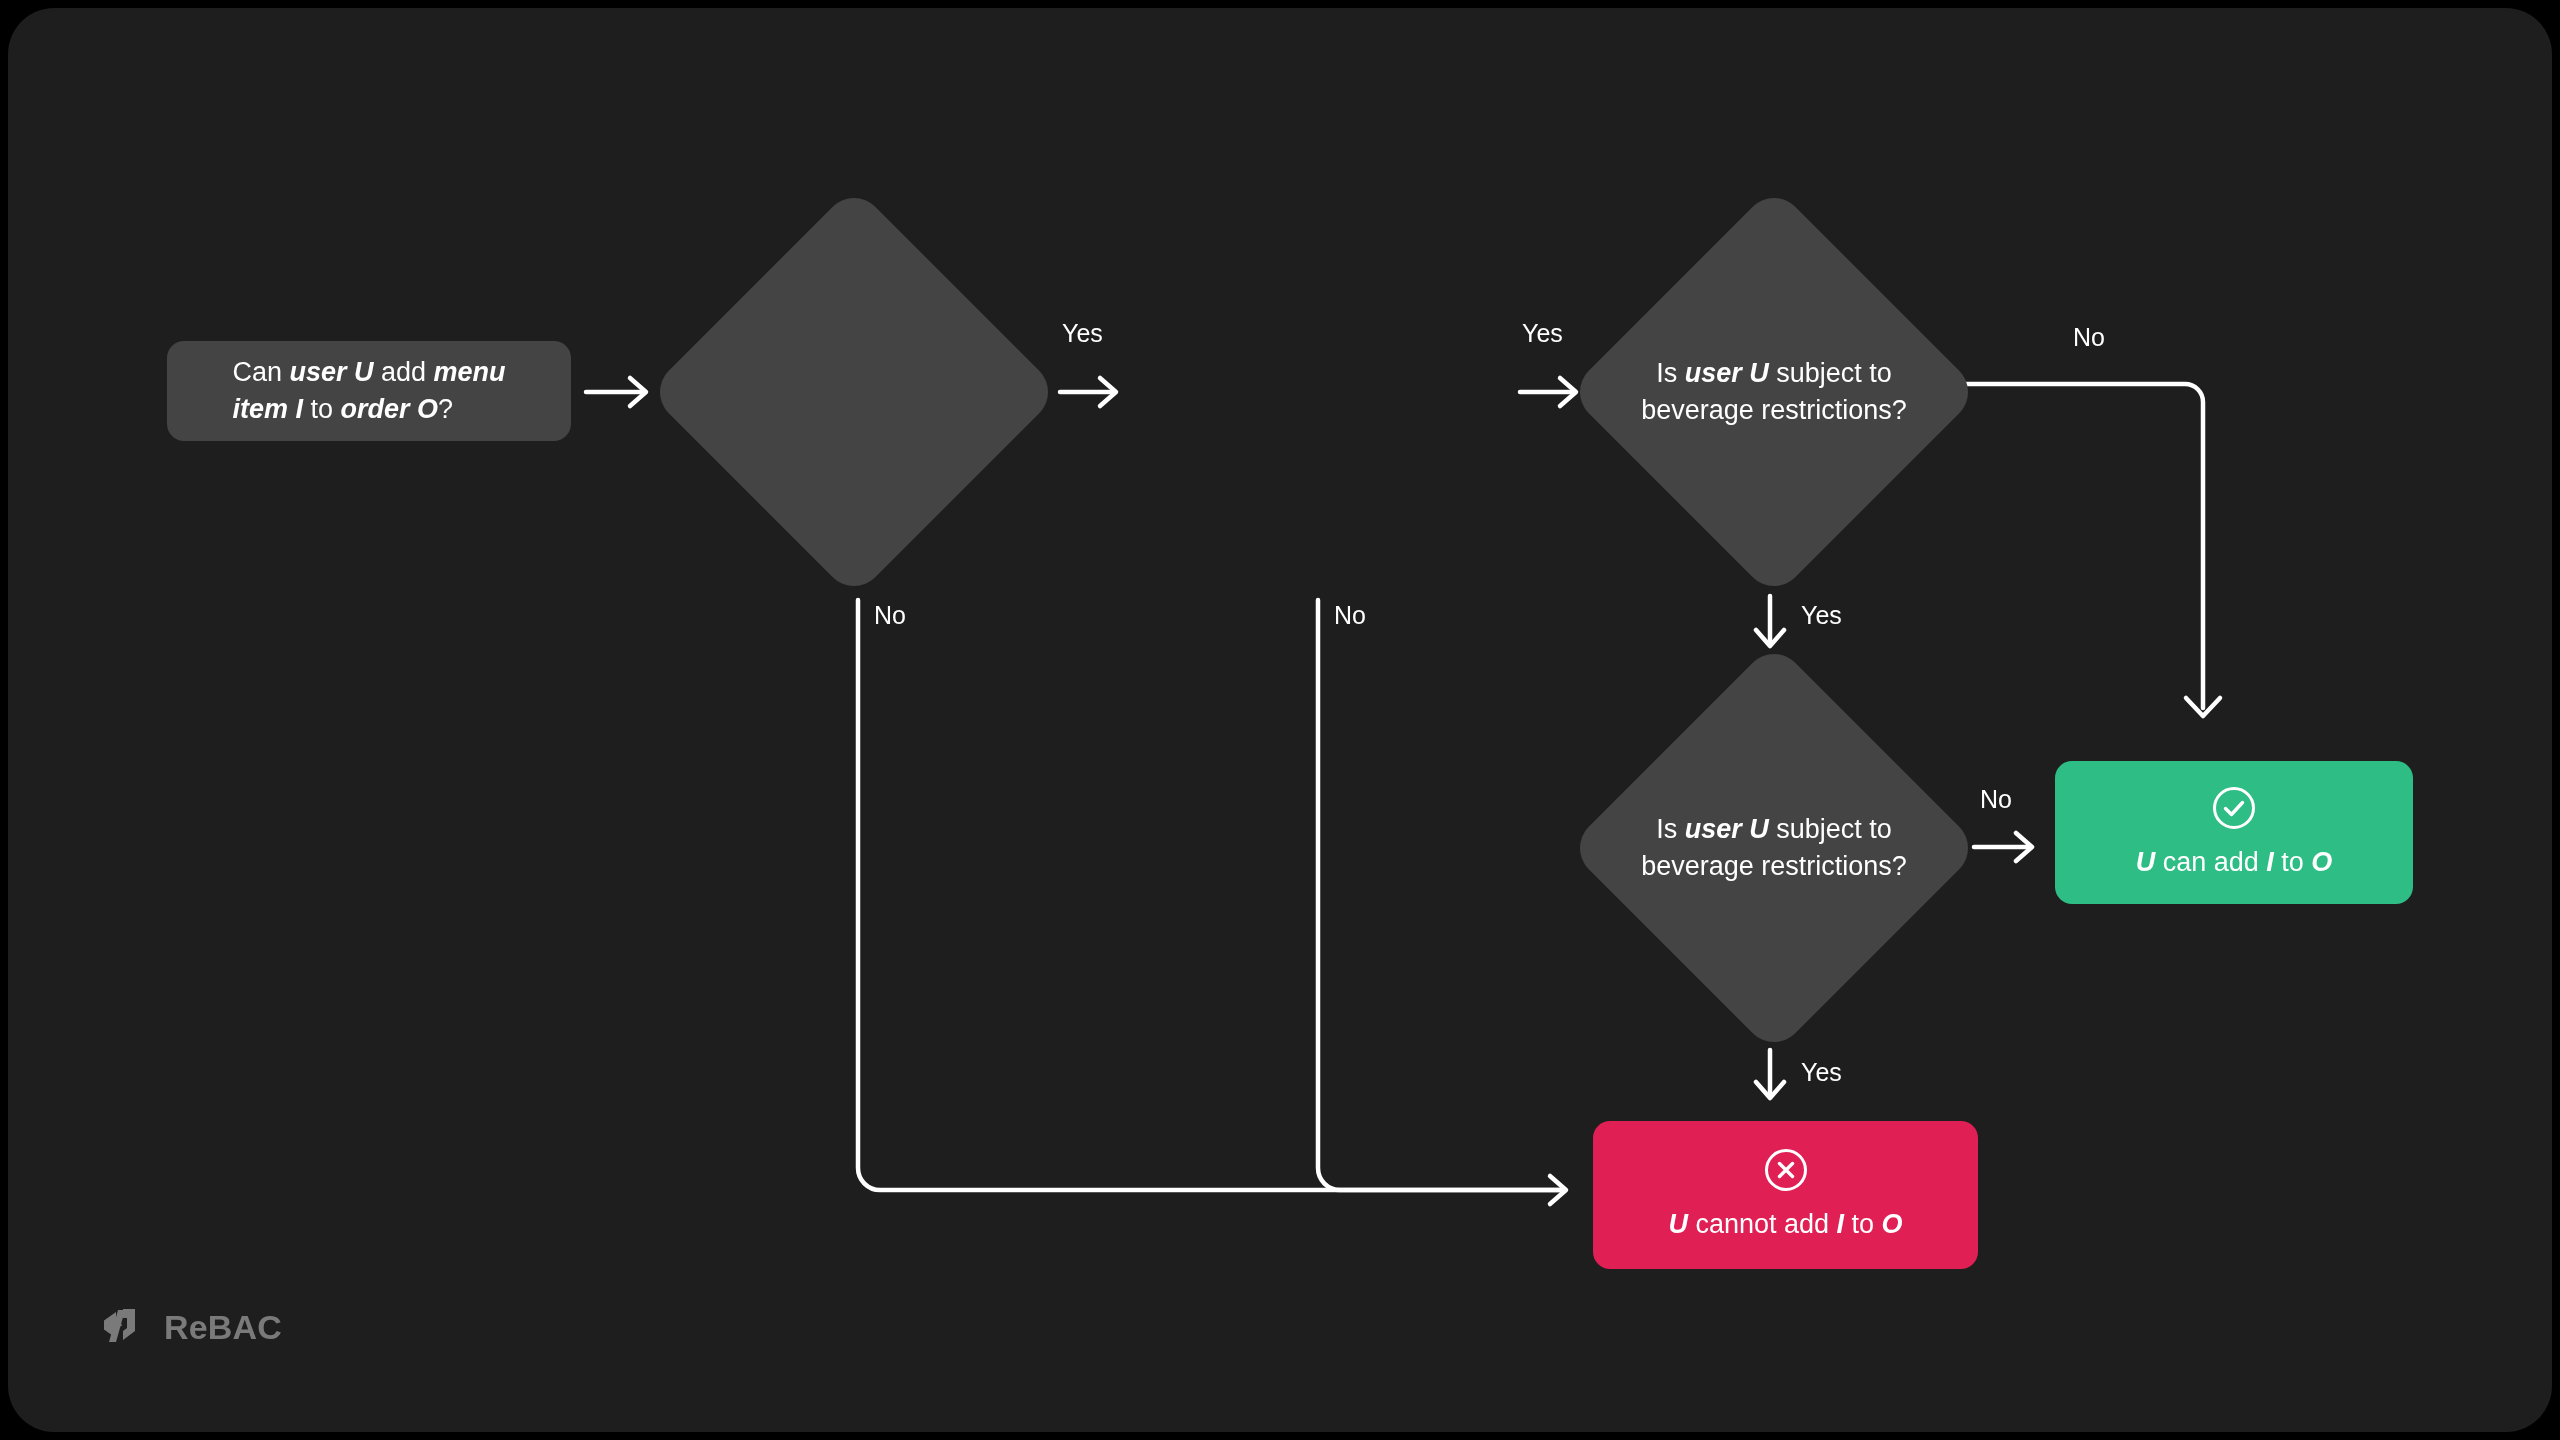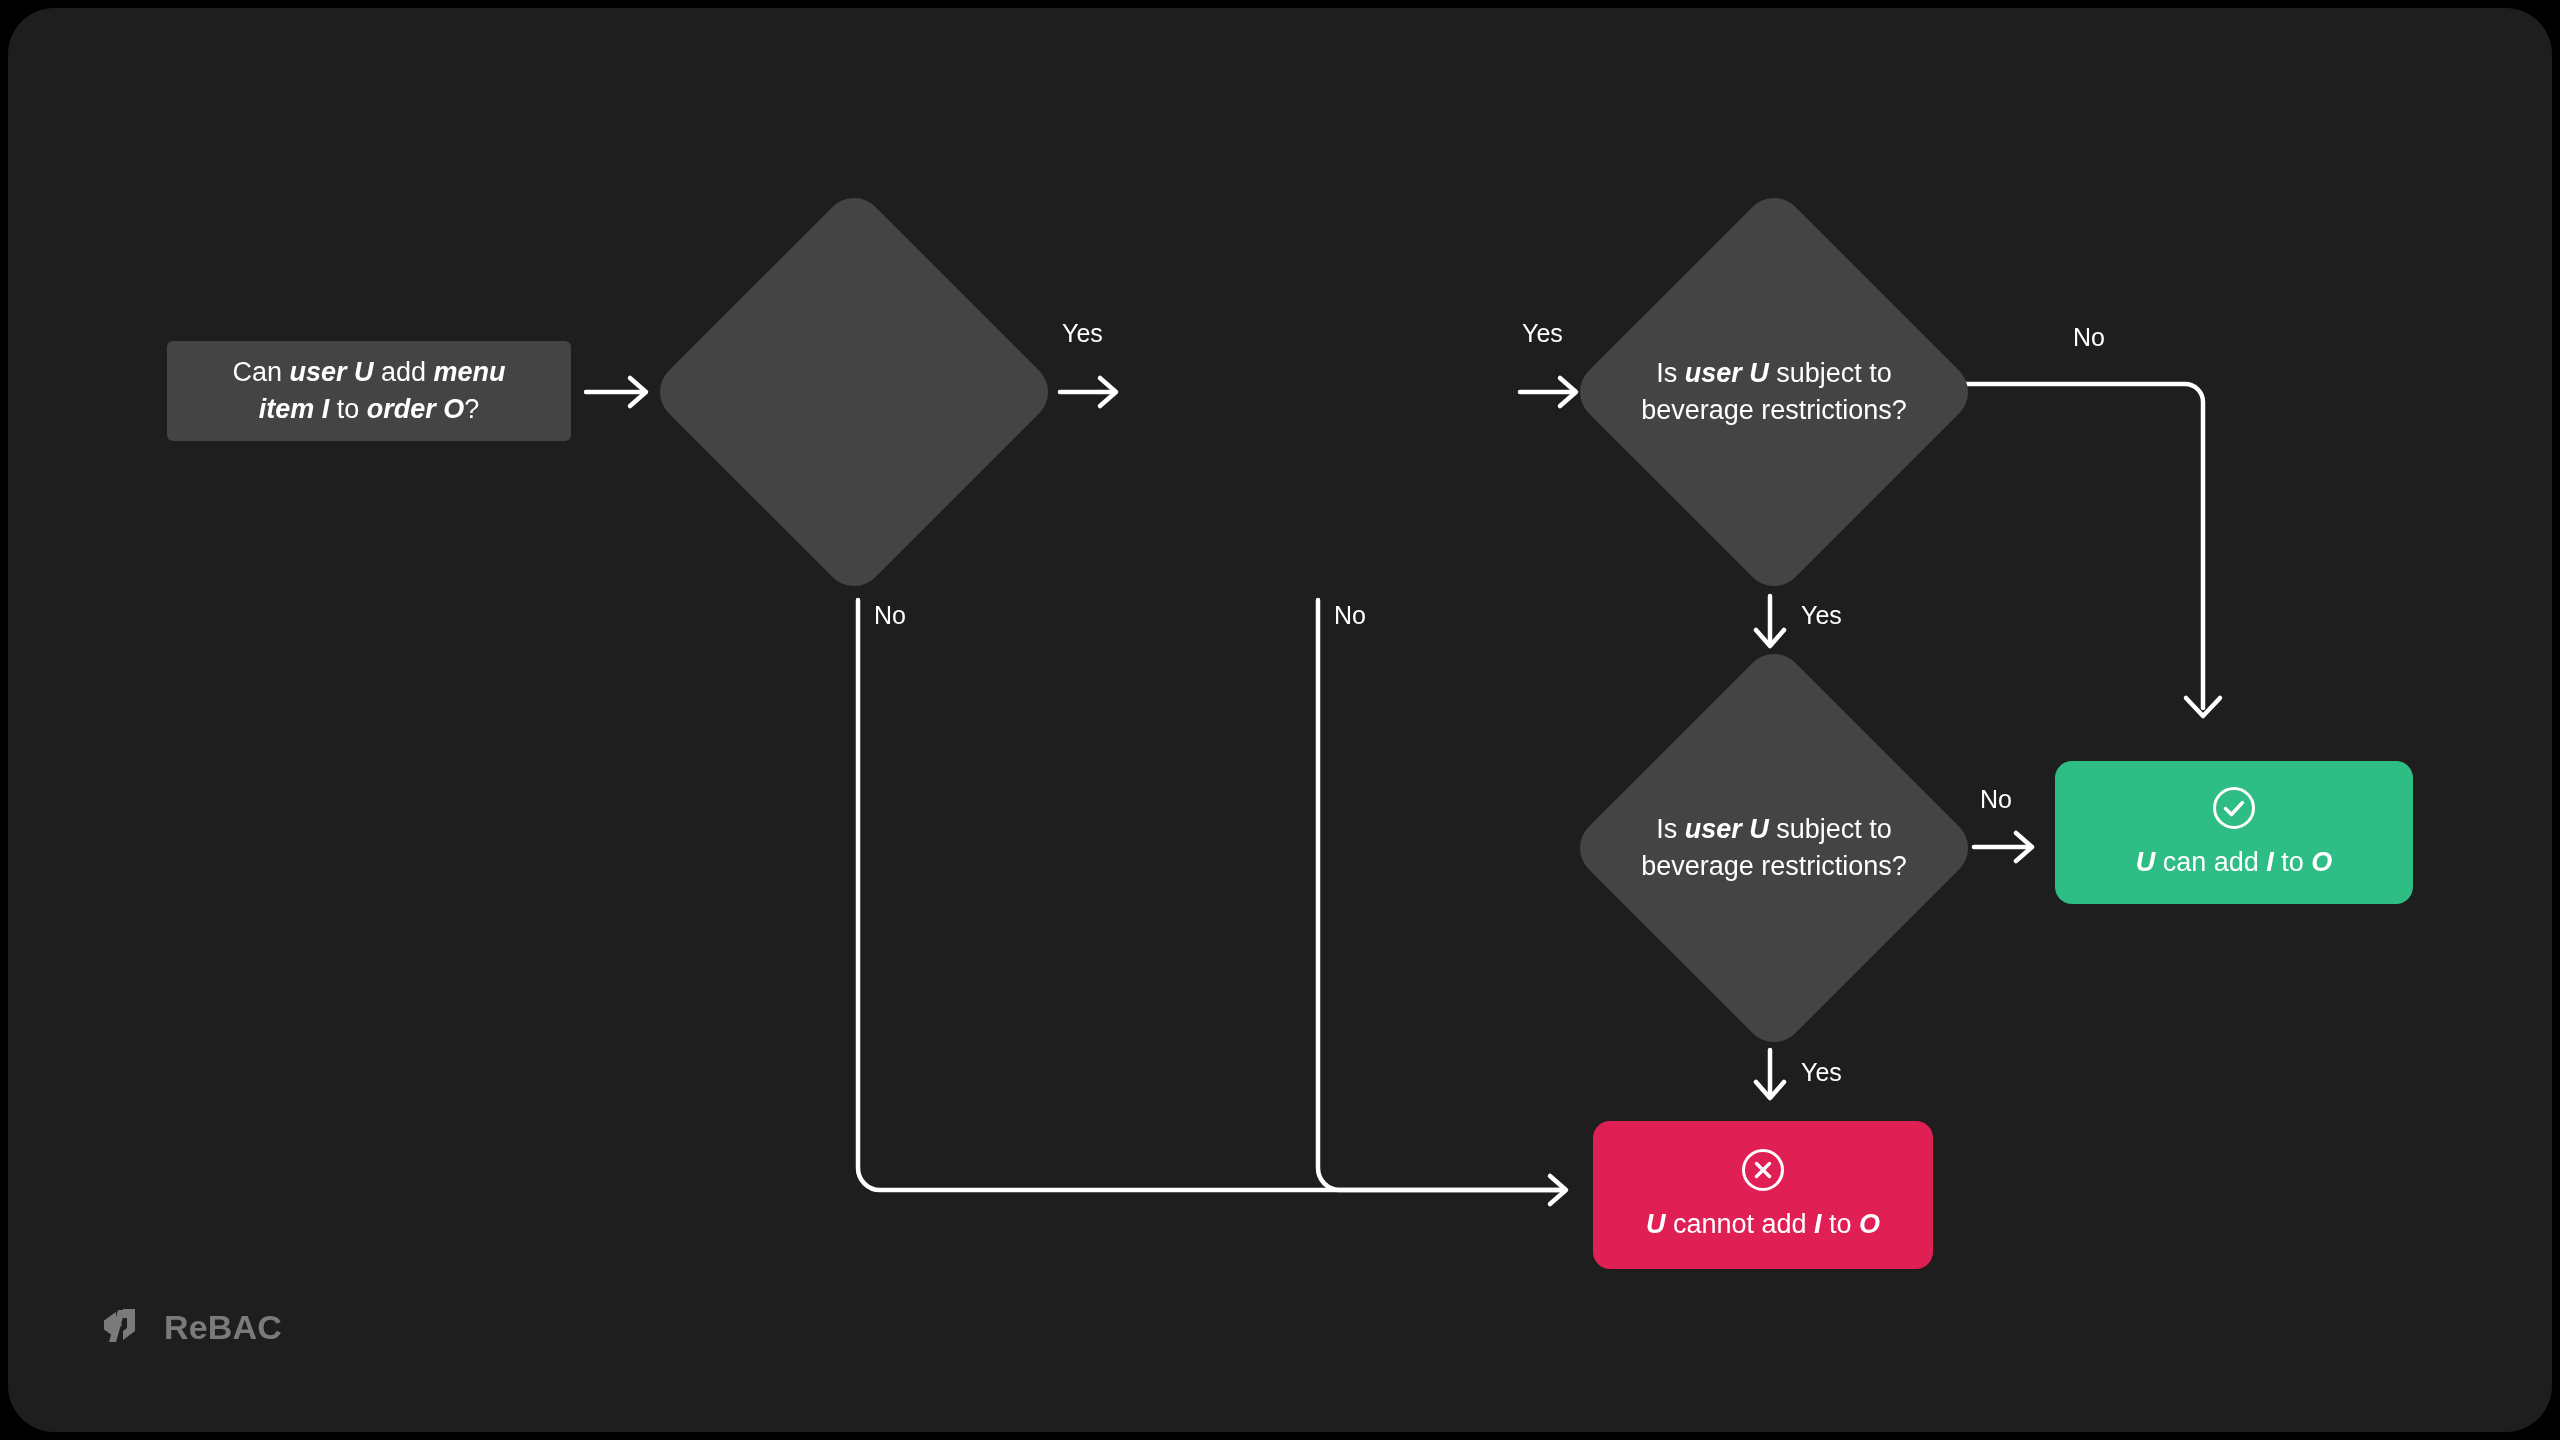--- a/index.html
+++ b/index.html
@@ -38,25 +38,24 @@
   .node {
     position: absolute;
     box-sizing: border-box;
     display: flex;
     align-items: center;
     justify-content: center;
   }
 
   .start-box {
     background: #444444;
-    border-radius: 6px;
+    border-radius: 17px;
     color: #ffffff;
     font-size: 27px;
     line-height: 1.38;
-    text-align: center;
     padding: 0 22px;
   }
 
   .diamond-wrap {
     position: absolute;
   }
   .diamond-shape {
     position: absolute;
     left: 0; top: 0;
     width: 100%;
@@ -212,21 +211,21 @@
       <svg width="46" height="46" viewBox="0 0 46 46">
         <circle cx="23" cy="23" r="19.5" fill="none" stroke="#ffffff" stroke-width="3"></circle>
         <polyline points="14.5,23.5 20.5,29.5 31.5,17.5" fill="none" stroke="#ffffff" stroke-width="3.4" stroke-linecap="round" stroke-linejoin="round"></polyline>
       </svg>
     </span>
     <div class="result-text">
       <b>U</b><span> can add </span><b>I</b><span> to </span><b>O</b>
     </div>
   </div>
 
-  <div class="node result-card failure" style="left:1565px; top:1113px; width:340px; height:148px;">
+  <div class="node result-card failure" style="left:1565px; top:1113px; width:385px; height:148px;">
     <span class="result-icon">
       <svg width="46" height="46" viewBox="0 0 46 46">
         <circle cx="23" cy="23" r="19.5" fill="none" stroke="#ffffff" stroke-width="3"></circle>
         <line x1="16.5" y1="16.5" x2="29.5" y2="29.5" stroke="#ffffff" stroke-width="3.4" stroke-linecap="round"></line>
         <line x1="29.5" y1="16.5" x2="16.5" y2="29.5" stroke="#ffffff" stroke-width="3.4" stroke-linecap="round"></line>
       </svg>
     </span>
     <div class="result-text">
       <b>U</b><span> cannot add </span><b>I</b><span> to </span><b>O</b>
     </div>

